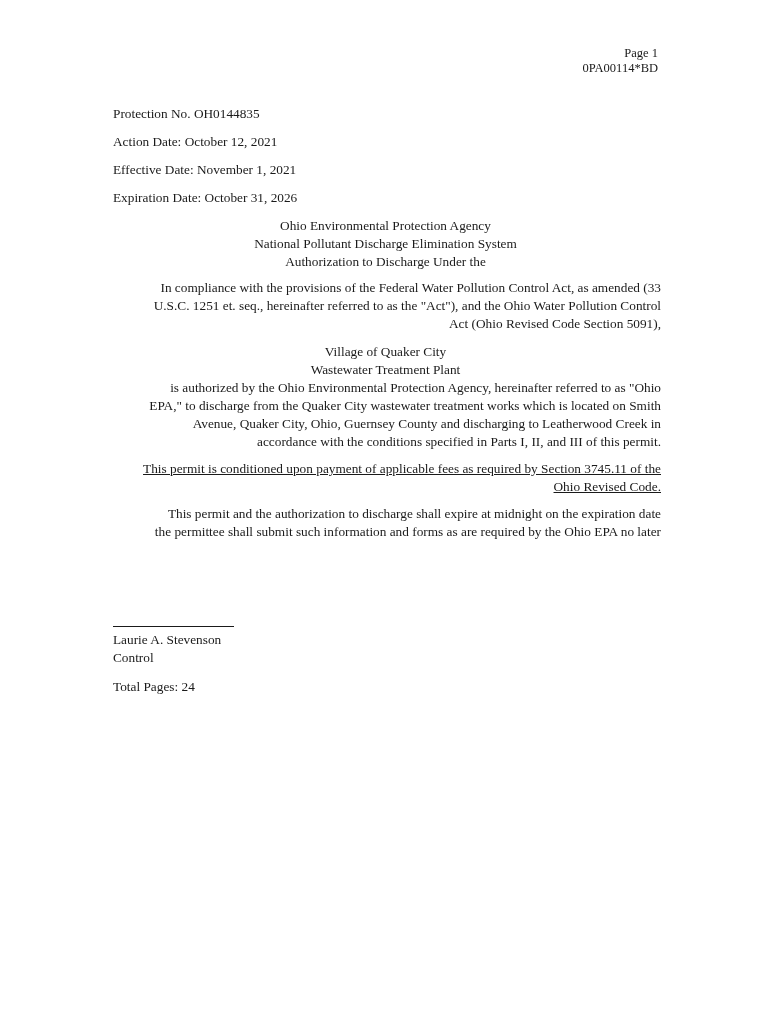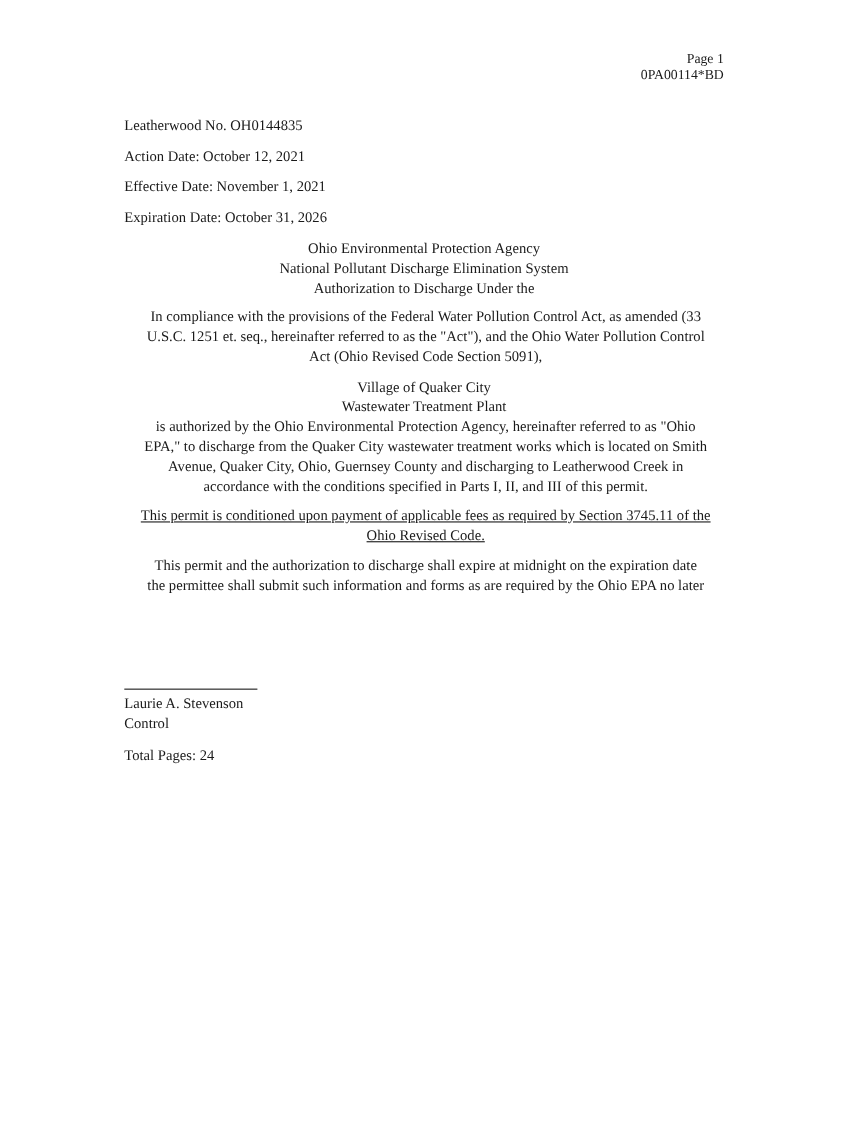--- a/index.html
+++ b/index.html
@@ -38,42 +38,42 @@
     .centered-block {
       position: absolute;
       left: 113px;
       width: 545px;
       text-align: center;
     }
     .para {
       position: absolute;
       left: 113px;
       width: 548px;
-      text-align: center;
+      text-align: right;
     }
     .sig-line {
       position: absolute;
       left: 113px;
       top: 626px;
       width: 121px;
       border-top: 1px solid #1a1a1a;
     }
     .line { display: block; white-space: nowrap; }
   </style>
 </head>
 <body>
 
 <div class="page">
 
   <div class="header-right">
     <span class="line">Page 1</span>
     <span class="line">0PA00114*BD</span>
   </div>
 
-  <div class="field" style="top:105px;">Leatherwood No. OH0144835</div>
+  <div class="field" style="top:105px;">Protection No. OH0144835</div>
   <div class="field" style="top:133px;">Action Date:  October 12, 2021</div>
   <div class="field" style="top:161px;">Effective Date:  November 1, 2021</div>
   <div class="field" style="top:189px;">Expiration Date:  October 31, 2026</div>
 
   <div class="centered-block" style="top:217px;">
     <span class="line">Ohio Environmental Protection Agency</span>
     <span class="line">National Pollutant Discharge Elimination System</span>
     <span class="line">Authorization to Discharge Under the</span>
   </div>
 

